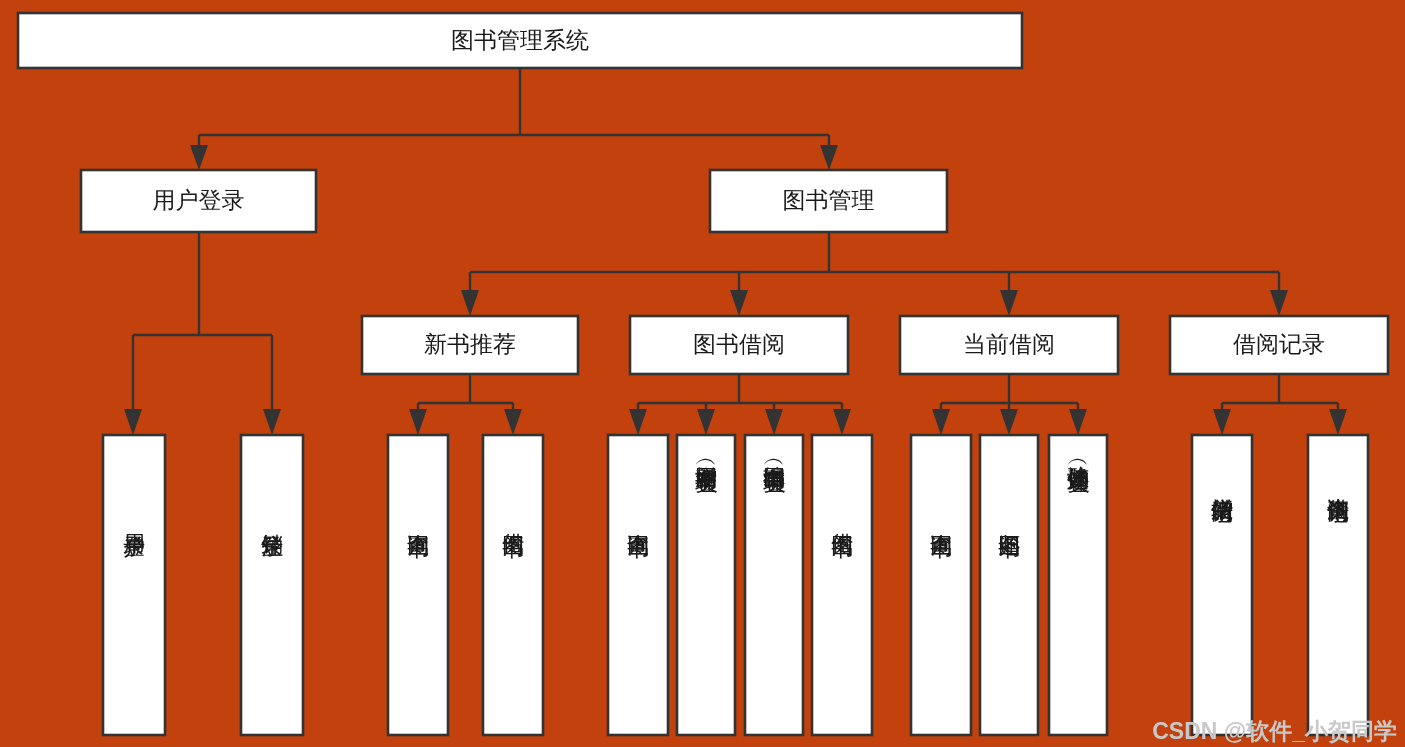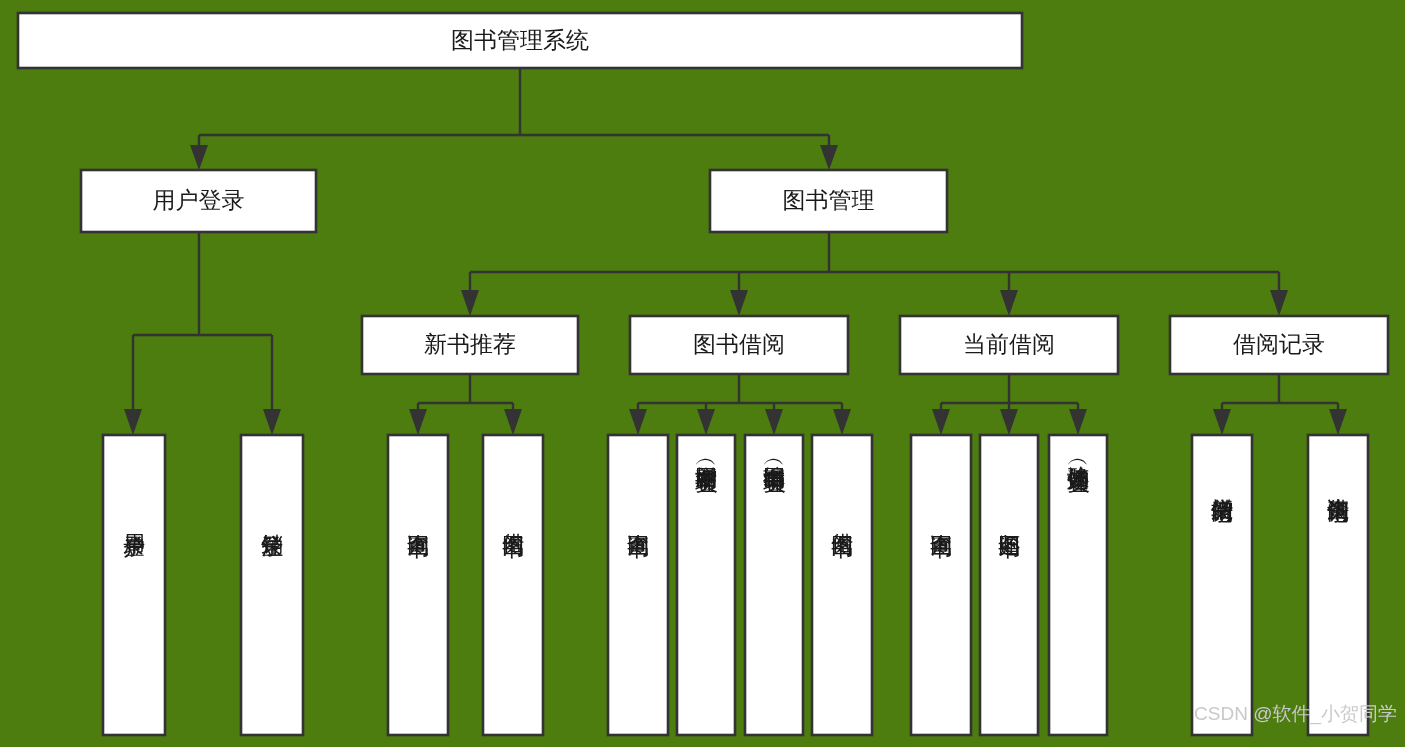--- a/index.html
+++ b/index.html
@@ -10,21 +10,21 @@
   body {
     width: 1405px;
     height: 747px;
     font-family: "Liberation Sans", "DejaVu Sans", sans-serif;
     overflow: hidden;
   }
   #diagram-root {
     position: relative;
     width: 1405px;
     height: 747px;
-    background: #4d7c0f;
+    background: #c2410c;
   }
   svg.diagram-canvas {
     position: absolute;
     left: 0;
     top: 0;
     width: 1405px;
     height: 747px;
   }
   .node-box {
     fill: #ffffff;
@@ -59,26 +59,27 @@
     letter-spacing: 1px;
     white-space: nowrap;
     text-align: center;
     transform: translateX(-50%);
     pointer-events: none;
     user-select: none;
   }
   .watermark {
     position: absolute;
     right: 8px;
-    bottom: 20px;
-    font-family: "Liberation Sans", "DejaVu Sans", sans-serif;
-    font-size: 19px;
+    bottom: 0;
+    font-family: "Liberation Sans", "DejaVu Sans", sans-serif;
+    font-size: 23px;
     color: #c9c9c9;
     white-space: nowrap;
     user-select: none;
+    font-weight: bold;
   }
 </style>
 </head>
 <body>
 
 <div id="diagram-root">
 
   <svg class="diagram-canvas" viewBox="0 0 1405 747" xmlns="http://www.w3.org/2000/svg">
 
     <g>

